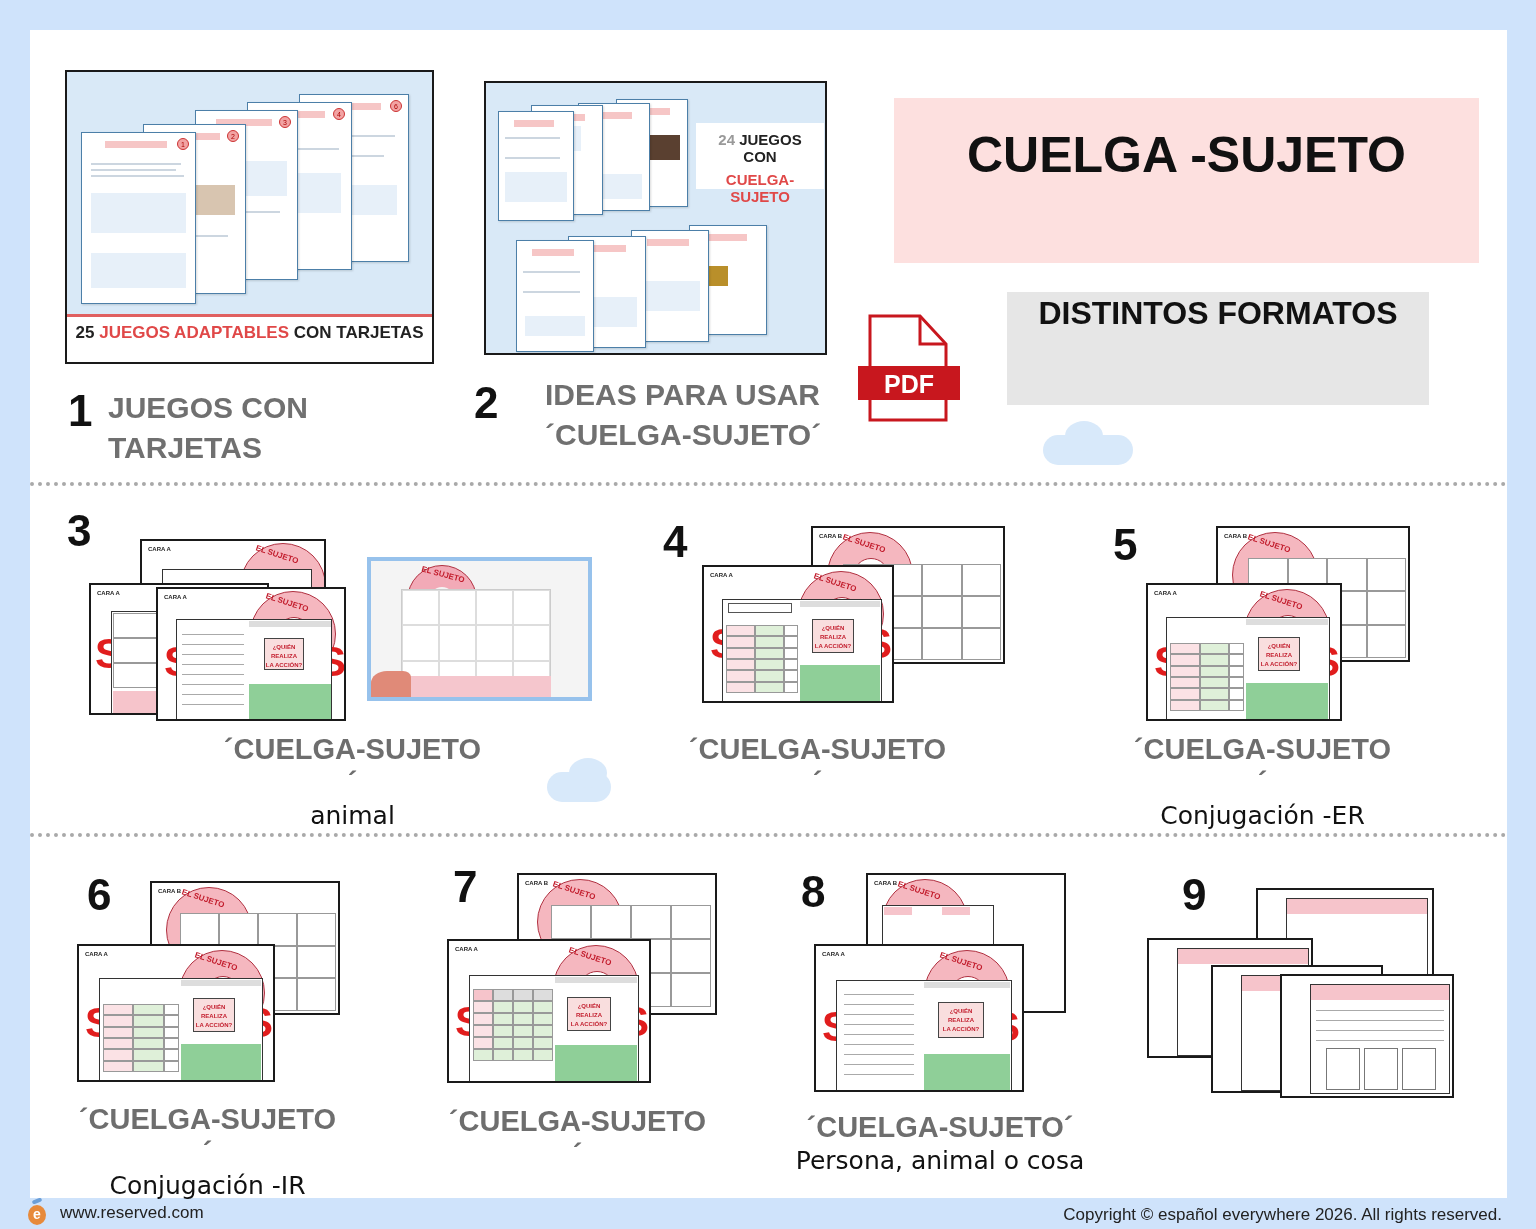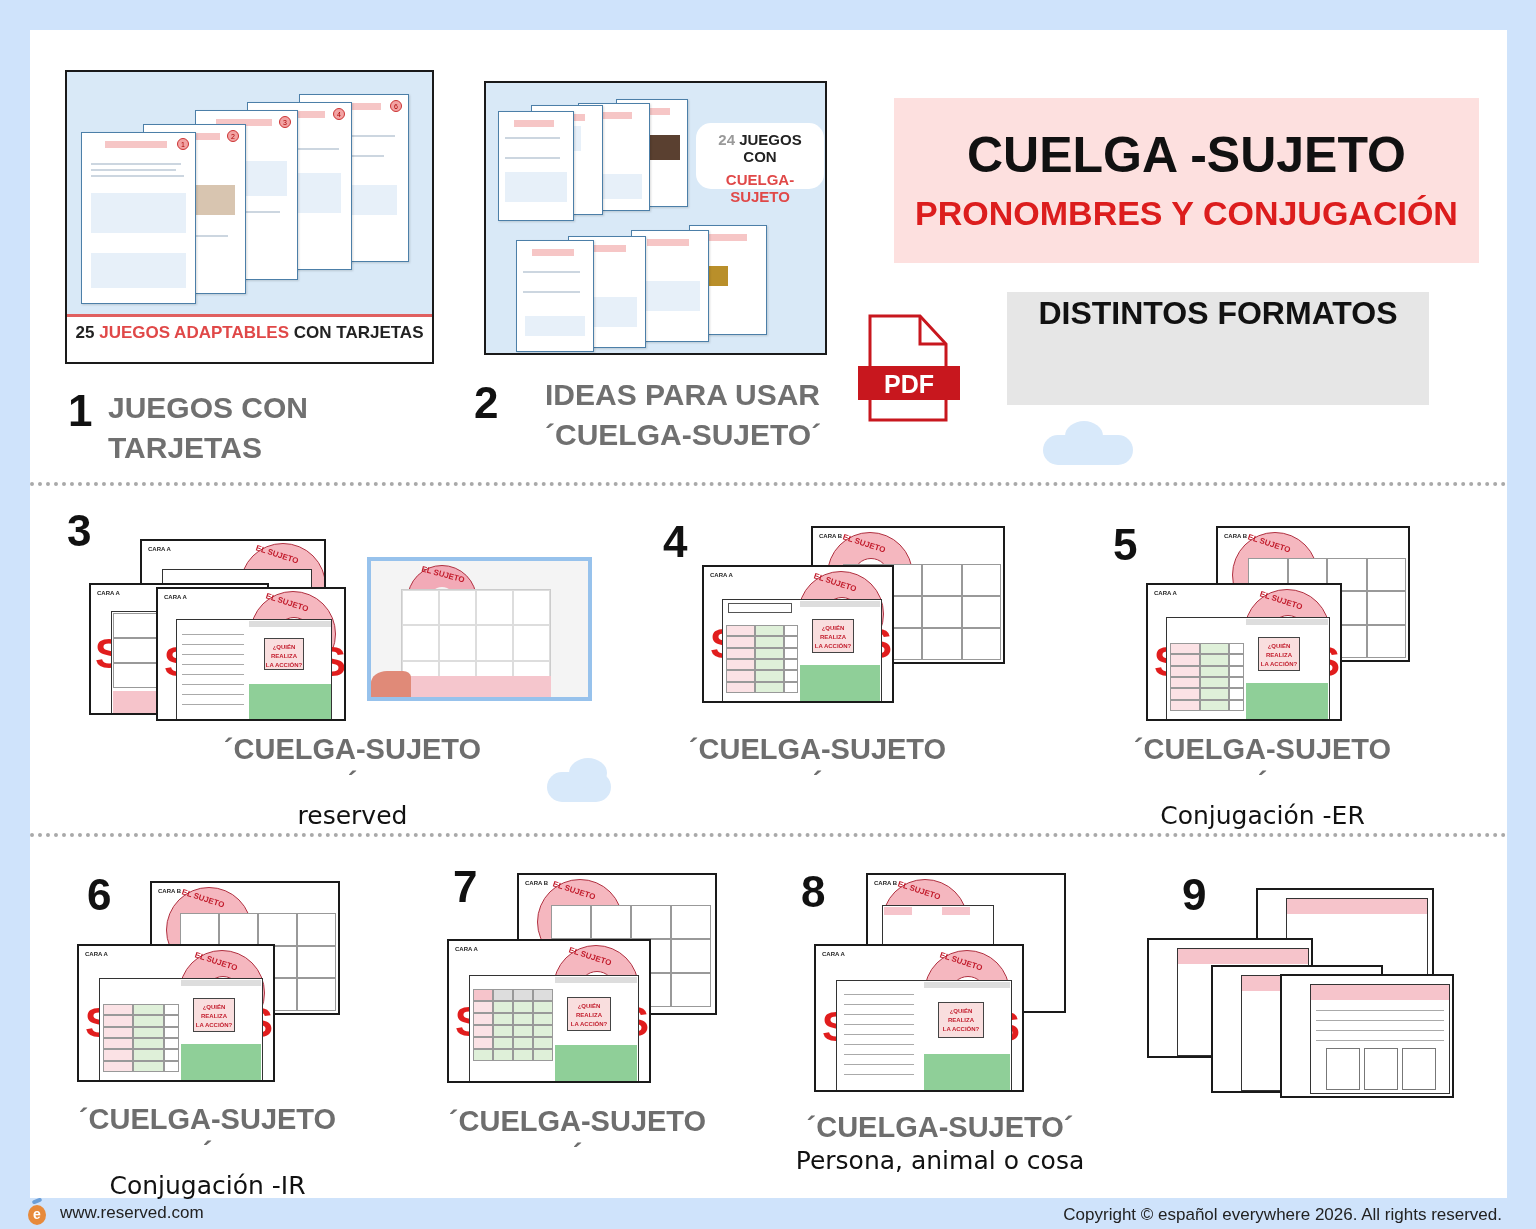--- a/index.html
+++ b/index.html
@@ -142,34 +142,33 @@
     <div class="mini-page" style="left:82px; top:153px; width:78px; height:112px;">
         <div class="hdr"></div>
         <div class="blk" style="left:10%;top:60px;width:80%;height:30px"></div>
       </div>
     <div class="mini-page" style="left:30px; top:157px; width:78px; height:112px;">
         <div class="hdr"></div>
         <div class="ln" style="top:30px;width:75%"></div>
         <div class="ln" style="top:50px;width:75%"></div>
         <div class="blk" style="left:10%;top:75px;width:80%;height:20px"></div>
       </div>
-    <div class="side-label" style="left:210px; top:40px; width:128px; height:66px;border-radius:15px;">
+    <div class="side-label" style="left:210px; top:40px; width:128px; height:66px;">
       <div style="font-size:15px; color:#222;"><span style="color:#999">24</span> <span>JUEGOS CON</span></div>
       <div style="font-size:15px; color:#e04848; margin-top:6px;">CUELGA-SUJETO</div>
     </div>
   </div>
   <div class="num-big" style="left:444px; top:348px;">2</div>
   <div class="cap-grey" style="left:515px; top:345px;">
     <div>IDEAS PARA USAR</div>
     <div>´CUELGA-SUJETO´</div>
   </div>
 
   <div class="title-box">
     <div class="title-main">CUELGA -SUJETO</div>
-    <div class="title-sub">PRONOMBRES Y CONJUGACIÓN</div>
   </div>
 
   <div class="abs" style="left:828px; top:284px; width:102px; height:110px;">
     <svg width="102" height="110" viewBox="0 0 102 110">
       <path d="M12 2 H62 L88 30 V106 H12 Z" fill="#fff" stroke="#c8171e" stroke-width="3"></path>
       <path d="M62 2 V30 H88" fill="none" stroke="#c8171e" stroke-width="3"></path>
       <rect x="0" y="52" width="102" height="34" fill="#c8171e"></rect>
     </svg>
     <div class="abs" style="left:0; top:56px; width:102px; text-align:center; color:#fff; font-weight:bold; font-size:25px;">PDF</div>
   </div>
@@ -240,21 +239,21 @@
       <div style="border:1px solid #ddd"></div>
         <div style="border:1px solid #ddd"></div>
         <div style="border:1px solid #ddd"></div>
         <div style="border:1px solid #ddd"></div>
     </div>
     <div class="abs" style="left:30px;top:115px;width:150px;height:22px;background:#f5c6cd"></div>
     <div class="abs" style="left:0;top:110px;width:40px;height:30px;background:#e08a78;border-radius:40% 20% 0 0"></div>
   </div>
   <div class="cap-center" style="left:190px; top:703px; width:265px;">
     <div class="g">´CUELGA-SUJETO´</div>
-    <div class="s">reserved</div>
+    <div class="s">animal</div>
   </div>
   <div class="cloud" style="left:517px; top:742px; width:64px;"></div>
 
   <div class="num-big" style="left:633px; top:487px;">4</div>
   <div class="ws" style="left:781px; top:496px; width:194px; height:138px;">
     <div class="cara">CARA B</div>
     <div class="arc" style="left:14px;top:4px">
         <span>EL SUJETO</span>
       </div>
     <div class="grid" style="left:30px;top:36px;width:158px;height:96px;grid-template-columns:repeat(4,1fr);grid-template-rows:repeat(3,1fr)">

